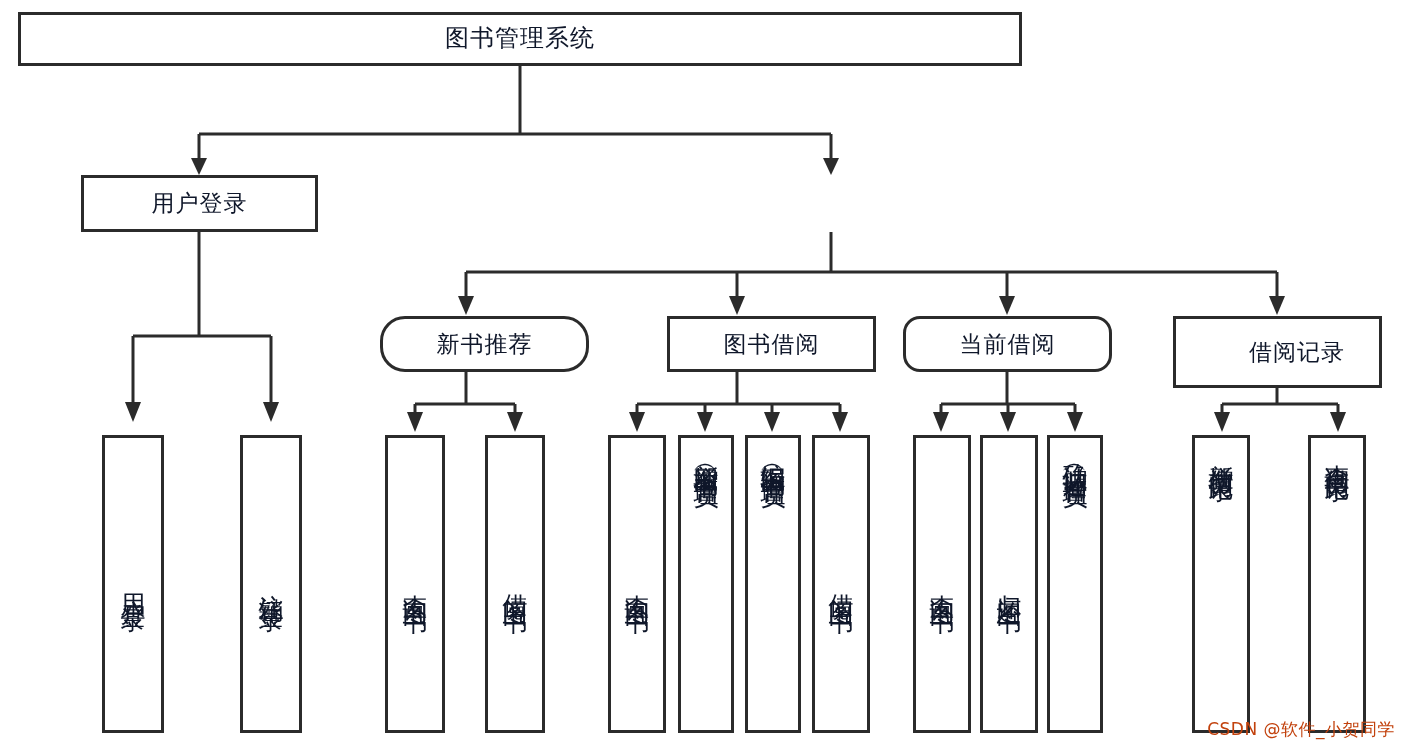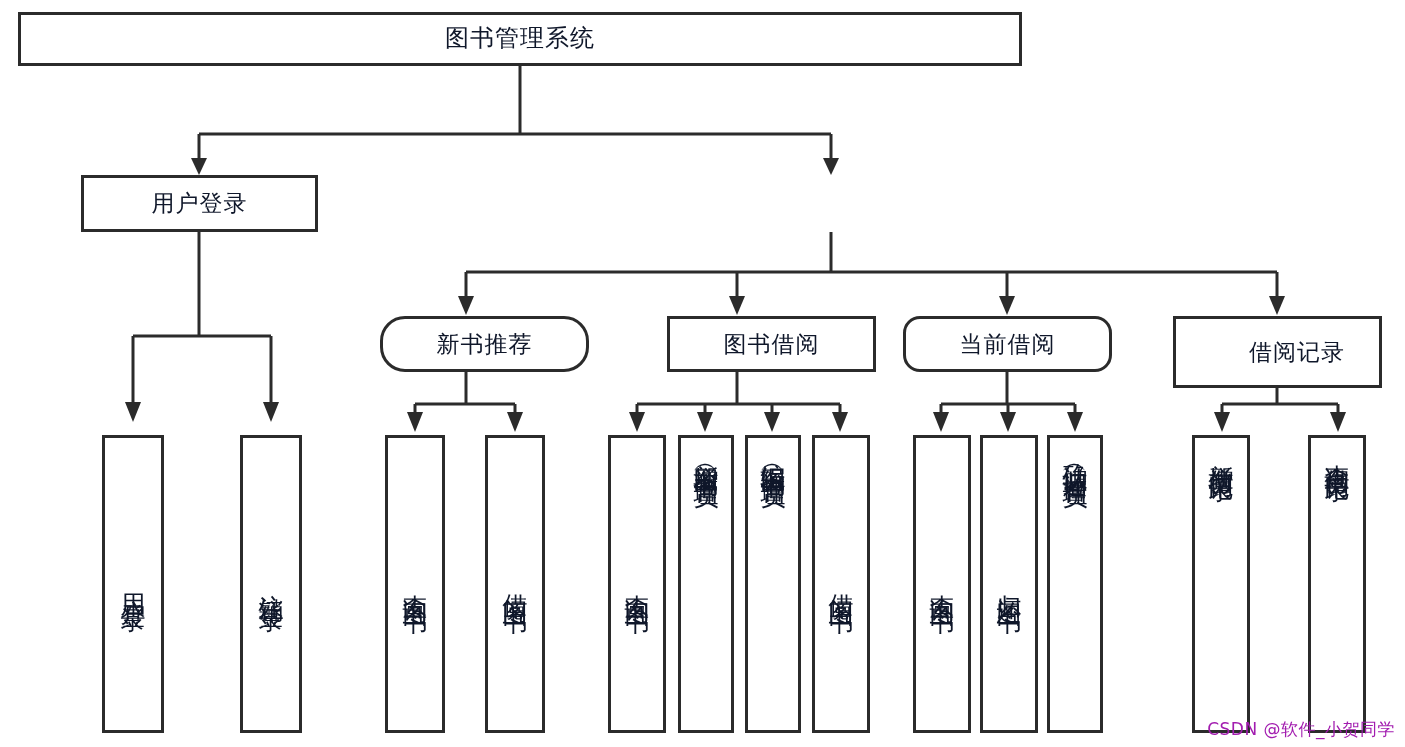--- a/index.html
+++ b/index.html
@@ -86,21 +86,21 @@
     font-size: 25px;
     letter-spacing: 3px;
   }
 
   
   #watermark {
     position: absolute;
     right: 10px;
     bottom: 6px;
     font-size: 17px;
-    color: #a21caf;
+    color: #c2410c;
     letter-spacing: 0.5px;
     white-space: nowrap;
     z-index: 3;
     font-family: "DejaVu Sans", "Liberation Sans", sans-serif;
   }
 </style>
 </head>
 <body>
 
 <div id="canvas">

